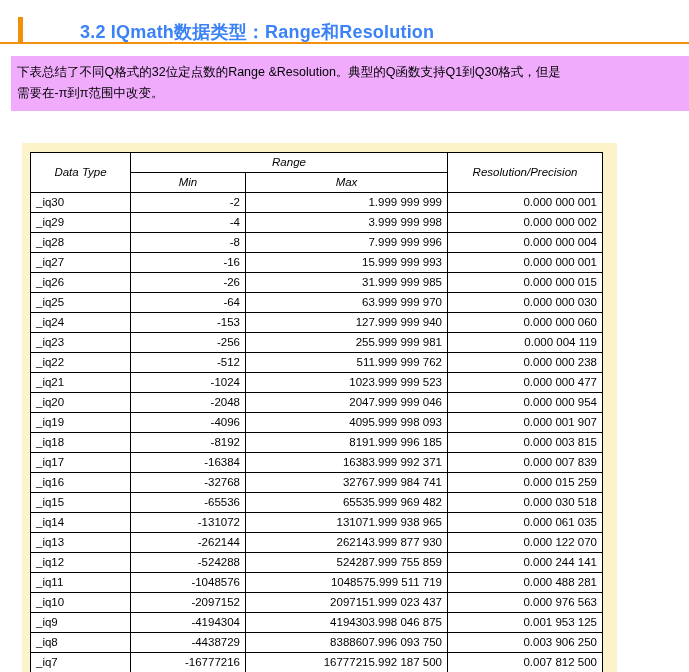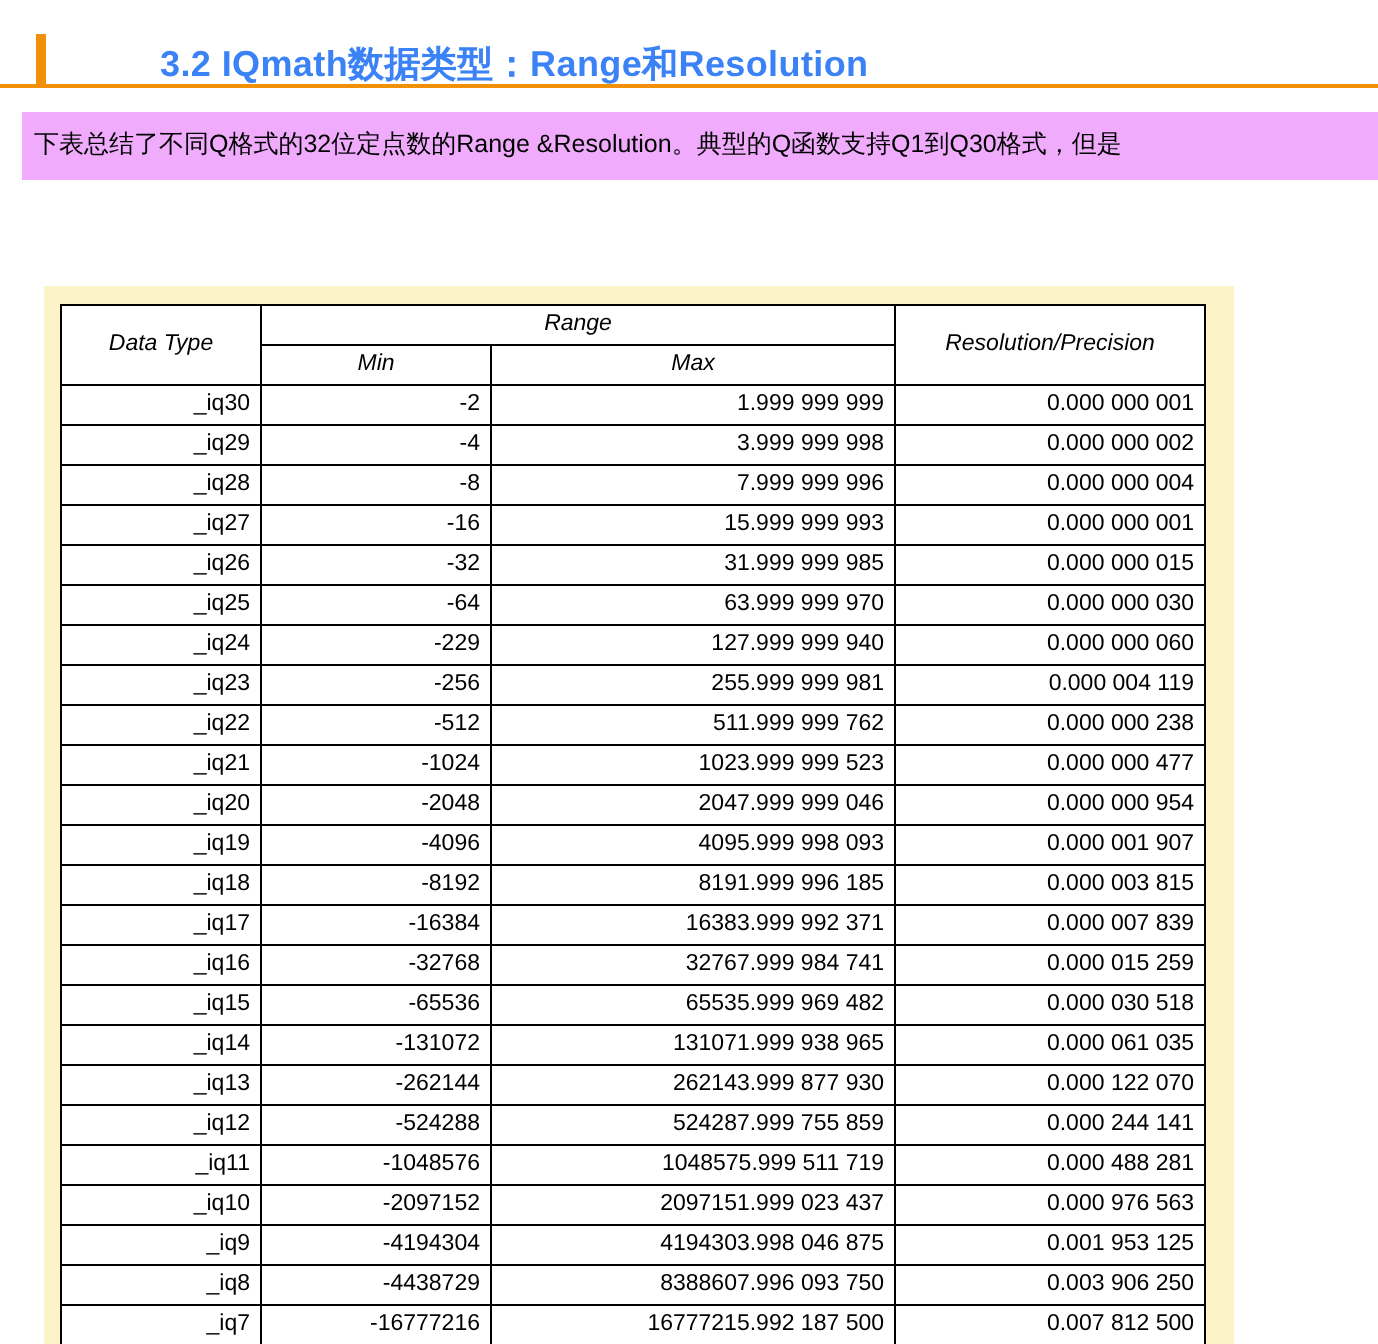--- a/index.html
+++ b/index.html
@@ -99,34 +99,35 @@
     background: #ffffff;
     overflow: hidden;
     white-space: nowrap;
   }
   .col-type   { width: 100px; }
   .col-min    { width: 115px; }
   .col-max    { width: 202px; }
   .col-res    { width: 155px; }
 
   .th-center { text-align: center; font-style: italic; }
-  .cell-type { text-align: right; }
+  .cell-type { text-align: left; }
   .cell-num  { text-align: right; padding-right: 8px; }
 </style>
 </head>
 <body>
 
 <div class="heading-wrap">
   <div class="heading-bar"></div>
   <div class="heading-text">3.2 IQmath数据类型：Range和Resolution</div>
   <div class="heading-rule"></div>
 </div>
 
 <div class="note-box">
   <div class="note-line">下表总结了不同Q格式的32位定点数的Range &amp;Resolution。典型的Q函数支持Q1到Q30格式，但是</div>
+  <div class="note-line">需要在-π到π范围中改变。</div>
 </div>
 
 <div class="table-panel"></div>
 
 <table class="iq-table">
   <colgroup>
     <col class="col-type">
     <col class="col-min">
     <col class="col-max">
     <col class="col-res">
@@ -162,33 +163,33 @@
         <td class="cell-num">0.000 000 004</td>
       </tr>
       <tr>
         <td class="cell-type">_iq27</td>
         <td class="cell-num">-16</td>
         <td class="cell-num">15.999 999 993</td>
         <td class="cell-num">0.000 000 001</td>
       </tr>
       <tr>
         <td class="cell-type">_iq26</td>
-        <td class="cell-num">-32</td>
+        <td class="cell-num">-26</td>
         <td class="cell-num">31.999 999 985</td>
         <td class="cell-num">0.000 000 015</td>
       </tr>
       <tr>
         <td class="cell-type">_iq25</td>
         <td class="cell-num">-64</td>
         <td class="cell-num">63.999 999 970</td>
         <td class="cell-num">0.000 000 030</td>
       </tr>
       <tr>
         <td class="cell-type">_iq24</td>
-        <td class="cell-num">-229</td>
+        <td class="cell-num">-153</td>
         <td class="cell-num">127.999 999 940</td>
         <td class="cell-num">0.000 000 060</td>
       </tr>
       <tr>
         <td class="cell-type">_iq23</td>
         <td class="cell-num">-256</td>
         <td class="cell-num">255.999 999 981</td>
         <td class="cell-num">0.000 004 119</td>
       </tr>
       <tr>

